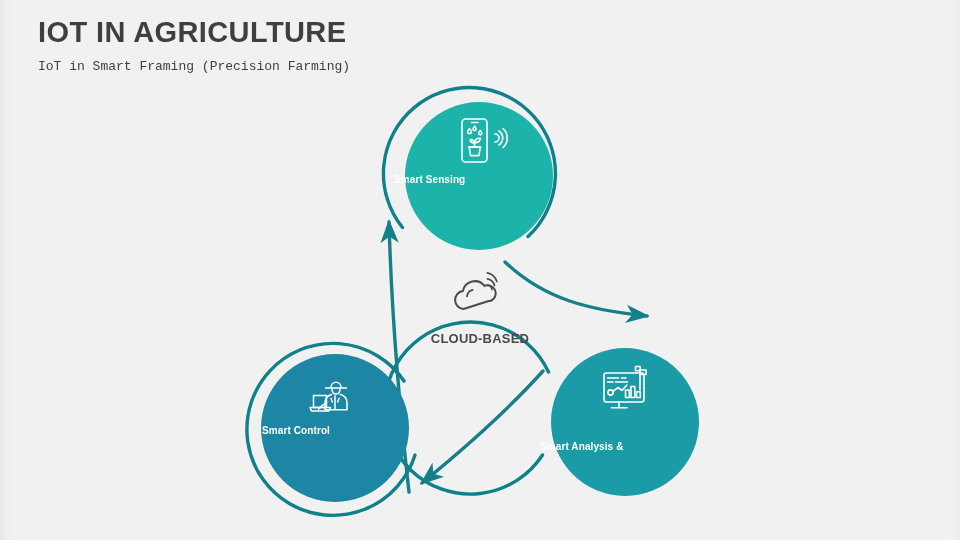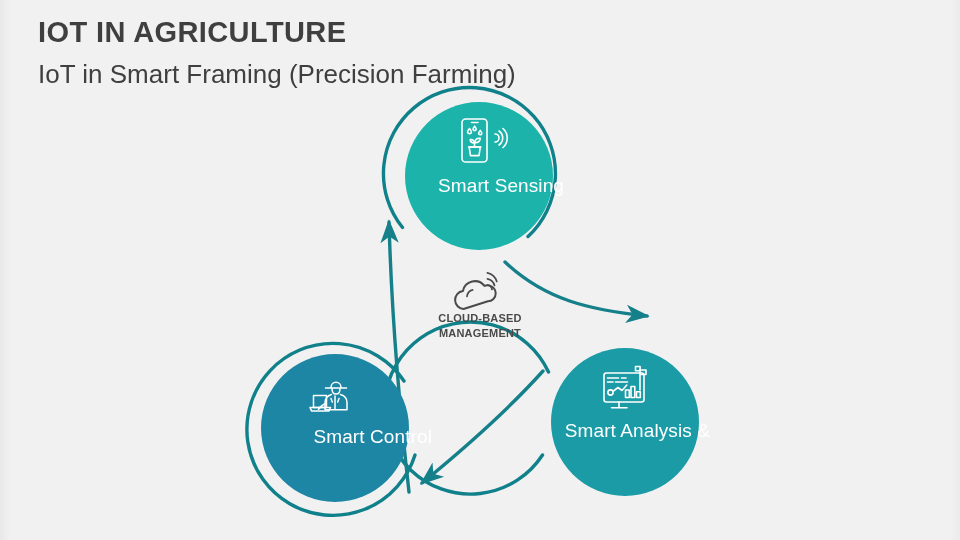--- a/index.html
+++ b/index.html
@@ -36,65 +36,66 @@
   #page-title {
     font-size: 29px;
     font-weight: bold;
     color: #3f3f3f;
     letter-spacing: 0.4px;
     line-height: 1.15;
     margin: 0;
     white-space: nowrap;
   }
   #page-subtitle {
-    font-size: 26px;
+    font-size: 13px;
     font-weight: normal;
     color: #3f3f3f;
     margin: 10px 0 0 0;
     line-height: 1.2;
     white-space: nowrap;
+    font-family: Liberation Mono, monospace;
   }
 
   
   #diagram {
     position: absolute;
     left: 0;
     top: 0;
     width: 960px;
     height: 540px;
   }
   #diagram svg {
     display: block;
   }
 
   
   .node-label {
     position: absolute;
     color: #ffffff;
-    font-size: 19px;
-    font-weight: normal;
-    text-align: right;
+    font-size: 10px;
+    font-weight: bold;
+    text-align: left;
     line-height: 1.25;
     letter-spacing: 0.1px;
     width: 170px;
     pointer-events: none;
   }
   #label-sensing { left: 394px; top: 174px; }
-  #label-analysis { left: 540px; top: 419px; }
+  #label-analysis { left: 540px; top: 441px; }
   #label-control  { left: 250px; top: 425px; margin-left: 12px; }
 
   
   #cloud-caption {
     position: absolute;
     left: 400px;
-    top: 311px;
+    top: 330px;
     width: 160px;
     text-align: center;
     color: #4a4a4a;
-    font-size: 11px;
+    font-size: 13px;
     font-weight: bold;
     line-height: 1.36;
     letter-spacing: 0.2px;
     pointer-events: none;
   }
   #cloud-caption div { white-space: nowrap; }
 </style>
 </head>
 <body>
 
@@ -226,16 +227,15 @@
   <div id="label-analysis" class="node-label">
     <div>Smart Analysis &amp;</div>
   </div>
 
   <div id="label-control" class="node-label">
     <div>Smart Control</div>
   </div>
 
   <div id="cloud-caption">
     <div>CLOUD-BASED</div>
-    <div>MANAGEMENT</div>
   </div>
 
 </div>
 
 </body></html>

